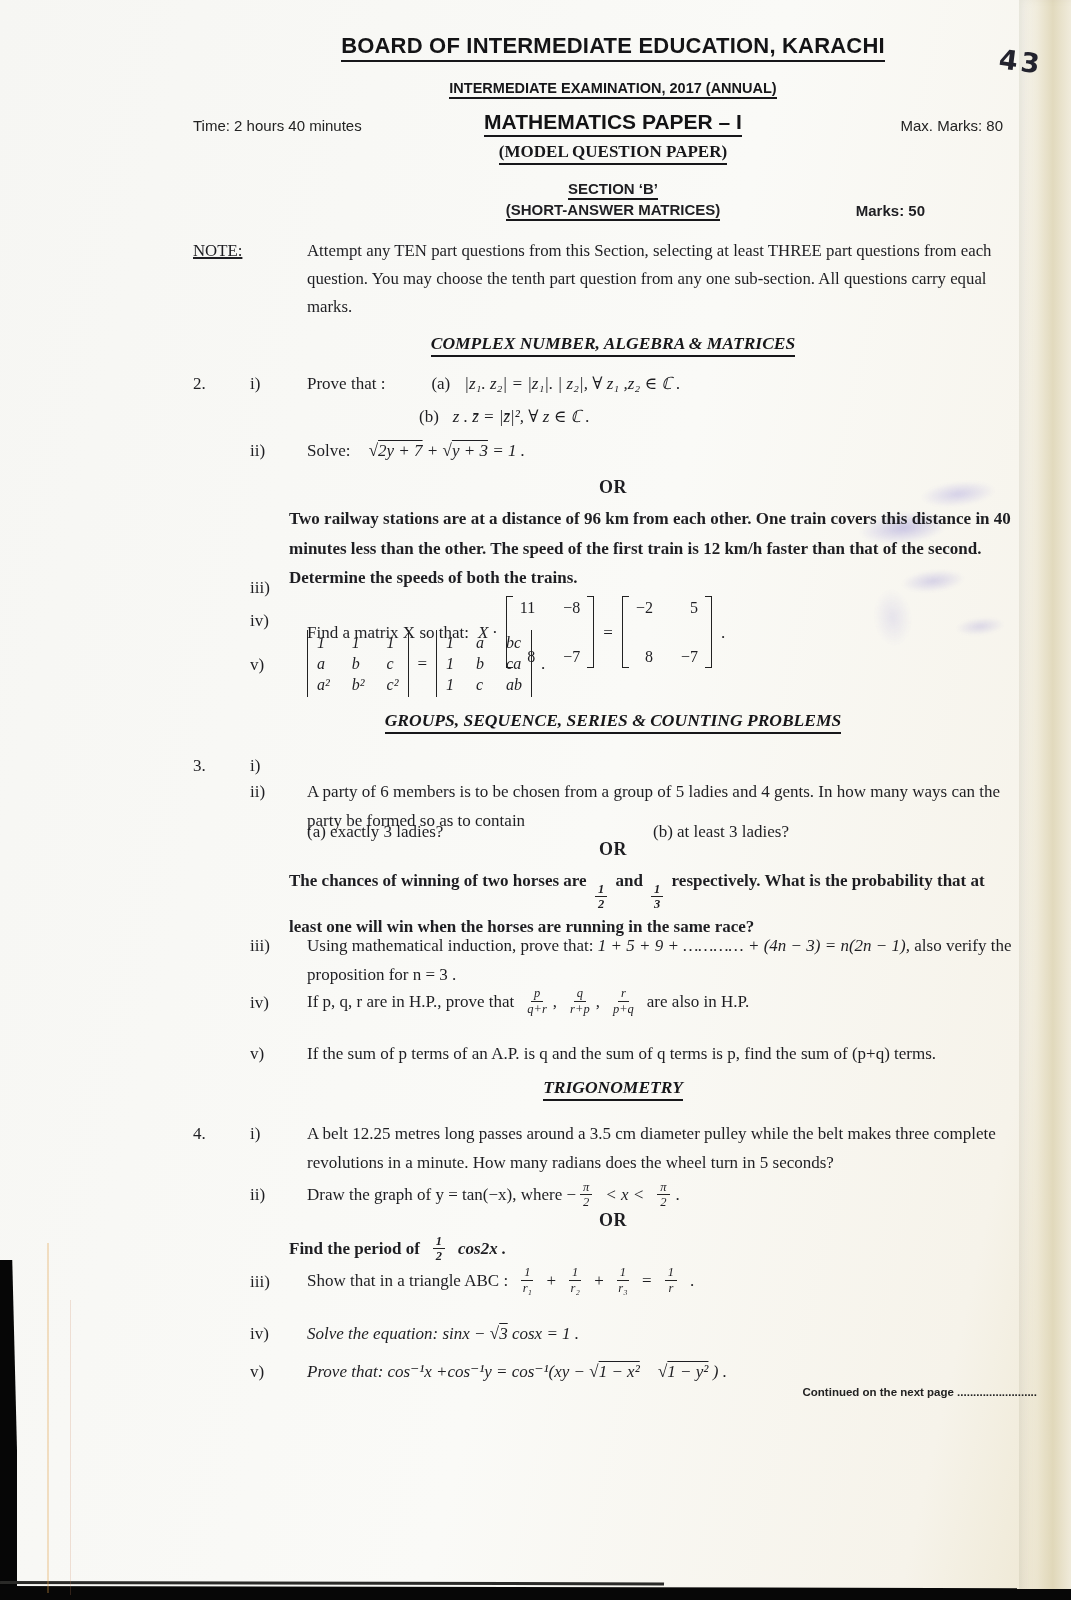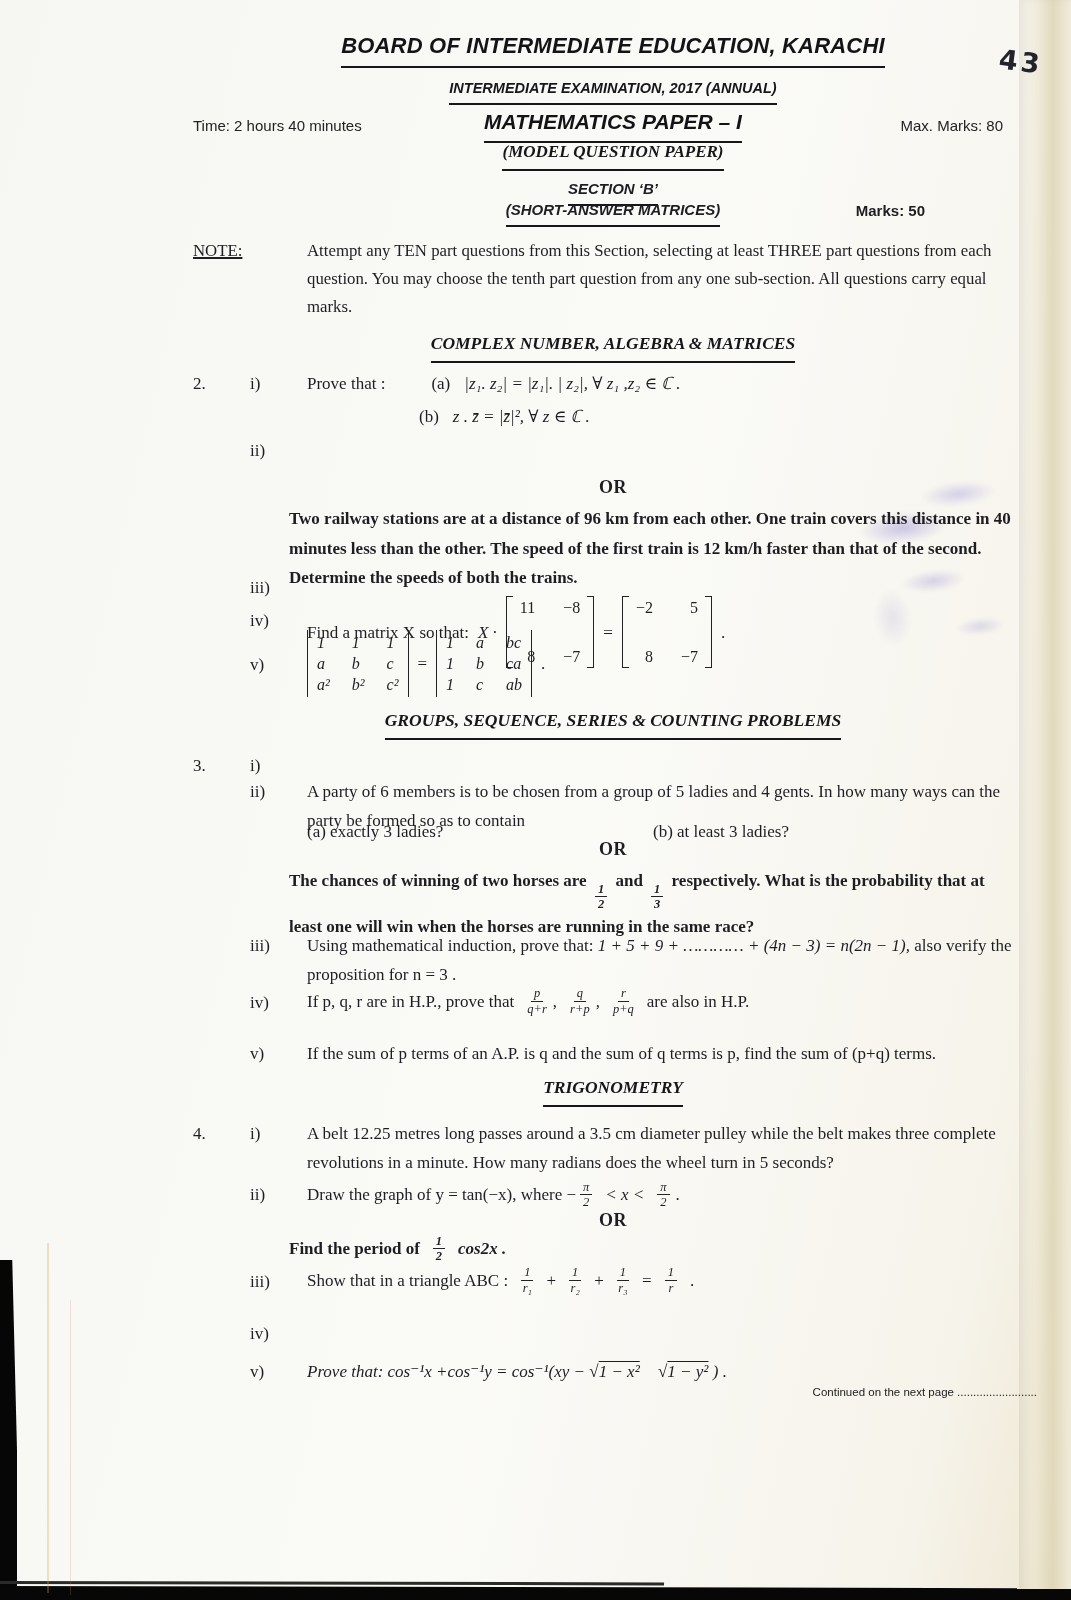--- a/index.html
+++ b/index.html
@@ -30,21 +30,21 @@
   .pagenum { position:absolute; left:999px; top:46px; font-family:"DejaVu Sans",sans-serif;
     font-weight:600; font-size:27px; letter-spacing:3px; color:#23232e; transform:rotate(7deg); }
 
   
   .flow { position:absolute; left:193px; top:0; width:840px; }
   .abs { position:absolute; left:0; width:840px; }
 
   
   .sans { font-family:"Liberation Sans","DejaVu Sans",sans-serif; }
   .ctr { text-align:center; }
-  .u2 { border-bottom:2.2px solid #17171a; padding-bottom:7px; display:inline-block;font-style:italic; }
+  .u2 { border-bottom:2.2px solid #17171a; padding-bottom:1px; display:inline-block; }
   .h-board { top:33px; font-size:22px; font-weight:bold; letter-spacing:.2px; color:#141416; }
   .h-exam  { top:80px; font-size:14.5px; font-weight:bold; color:#17171a; }
   .h-prow  { top:110px; height:30px; }
   .h-time  { position:absolute; left:0; top:7px; font-size:15px; color:#222; }
   .h-paper { font-size:21px; font-weight:bold; color:#131315; }
   .h-max   { position:absolute; right:30px; top:7px; font-size:15px; color:#222; }
   .h-model { top:142px; font-size:17px; font-weight:bold; color:#17171a; }
   .h-sect  { top:180px; font-size:15px; font-weight:bold; }
   .h-row2  { top:201px; }
   .h-marks { position:absolute; right:108px; top:1px; font-size:15px; font-weight:bold; }
@@ -81,21 +81,21 @@
   .bmat { display:inline-flex; align-items:stretch; vertical-align:middle; }
   .br-l { width:6px; border:1.8px solid #222; border-right:0; }
   .br-r { width:6px; border:1.8px solid #222; border-left:0; }
   .mgrid { display:grid; grid-template-columns:repeat(2,auto); column-gap:16px; row-gap:0;
     padding:1px 7px; font-size:16px; line-height:21px; justify-items:end;gap:28px; }
   .dmat { display:inline-grid; grid-template-columns:repeat(3,auto); column-gap:22px;
     padding:2px 9px; border-left:1.8px solid #222; border-right:1.8px solid #222;
     font-style:italic; font-size:16px; line-height:21px; justify-items:start; vertical-align:middle; }
 
   .continued { position:absolute; right:34px; top:1386px; font-family:"Liberation Sans",sans-serif;
-    font-weight:normal; font-size:11.5px; color:#222; }
+    font-weight:bold; font-size:11.5px; color:#222; }
 </style>
 </head>
 <body>
 
 <div class="page">
 
   <div class="edge-right"></div>
   <div class="smudge"></div>
   <div class="bar-left"></div>
   <div class="bar-bottom"></div>
@@ -132,20 +132,25 @@
       <span class="qtext"><span>Prove that :</span><span class="gapl">(a)</span><span class="mi gaps">|z₁. z₂| = |z₁|. | z₂|,  ∀ z₁ ,z₂ ∈ ℂ .</span></span>
     </div>
     <div class="abs qrow" style="top:402px">
       <span></span>
         <span></span>
       <span class="qtext ind-b"><span>(b)</span><span class="mi gaps">z . z̄ = |z̄|²,  ∀ z ∈ ℂ .</span></span>
     </div>
     <div class="abs qrow" style="top:436px">
       <span></span>
       <span>ii)</span>
+      <span class="qtext"><span>Solve:</span>
+        <span class="rt gaps"><span>√</span><span class="ov">2y + 7</span></span>
+        <span class="mi">+</span>
+        <span class="rt"><span>√</span><span class="ov">y + 3</span></span>
+        <span class="mi">= 1 .</span></span>
     </div>
     <div class="abs or-line" style="top:477px">OR</div>
     <div class="para" style="top:504px">Two railway stations are at a distance of 96 km from each other. One train covers this distance in 40 minutes less than the other. The speed of the first train is 12 km/h faster than that of the second. Determine the speeds of both the trains.</div>
     <div class="abs qrow" style="top:573px">
       <span></span>
       <span>iii)</span>
     </div>
     <div class="abs qrow" style="top:596px">
       <span></span>
       <span style="padding-top:10px">iv)</span>
@@ -329,20 +334,23 @@
         <span class="frac">
             <span class="fn">1</span>
             <span>r</span>
           </span>
         <span>.</span>
       </span>
     </div>
     <div class="abs qrow" style="top:1319px">
       <span></span>
       <span>iv)</span>
+      <span class="qtext"><span class="mi">Solve the equation: sinx −</span>
+        <span class="rt"><span>√</span><span class="ov">3</span></span>
+        <span class="mi">cosx = 1 .</span></span>
     </div>
     <div class="abs qrow" style="top:1357px">
       <span></span>
       <span>v)</span>
       <span class="qtext"><span class="mi">Prove that: cos⁻¹x +cos⁻¹y = cos⁻¹(xy −</span>
         <span class="rt"><span>√</span><span class="ov">1 − x²</span></span>
         <span class="rt gaps"><span>√</span><span class="ov">1 − y²</span></span>
         <span class="mi">) .</span></span>
     </div>
 

